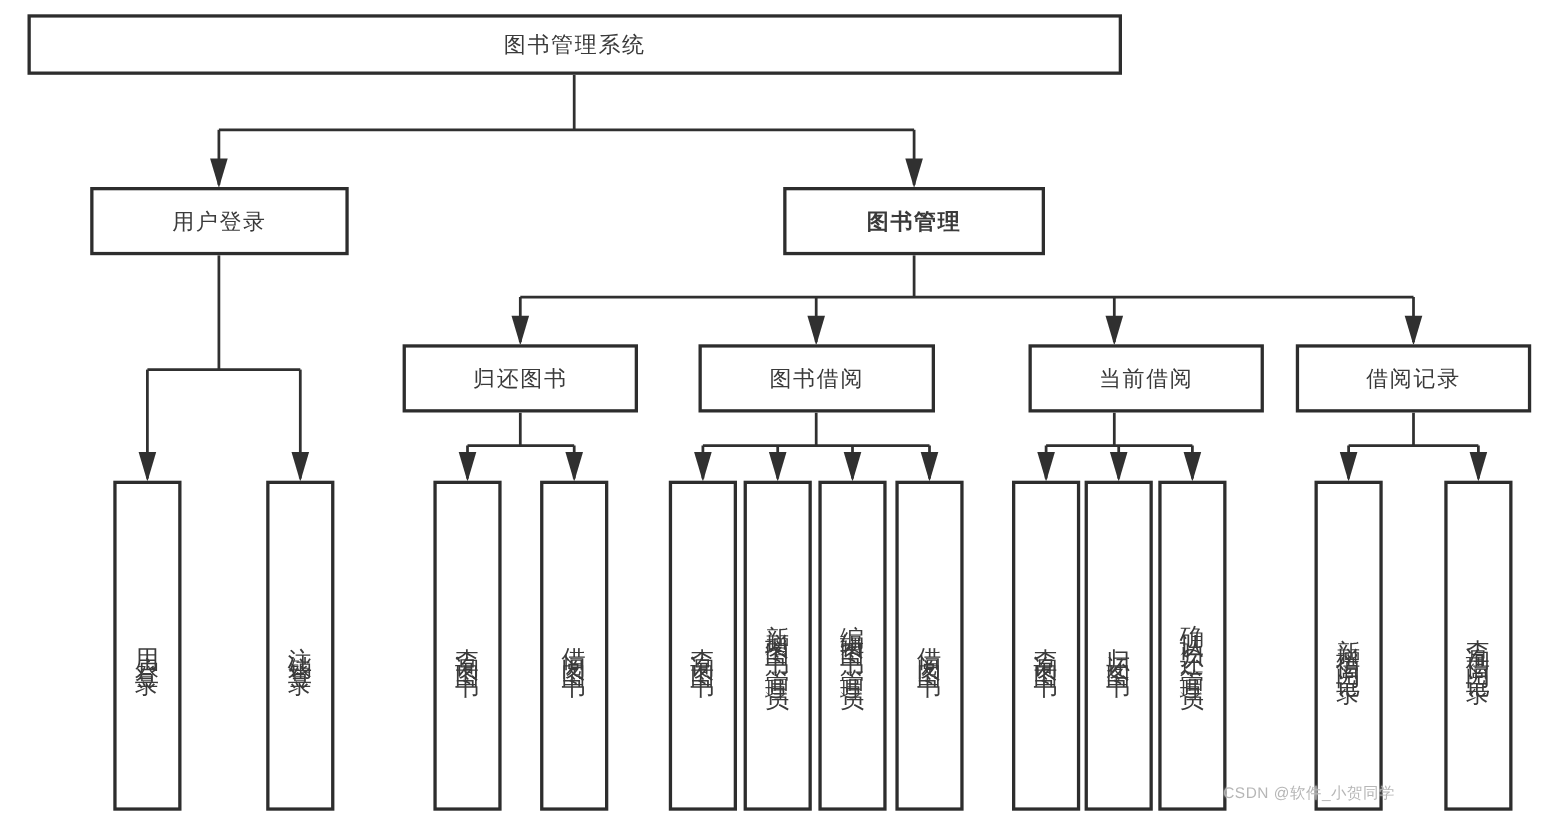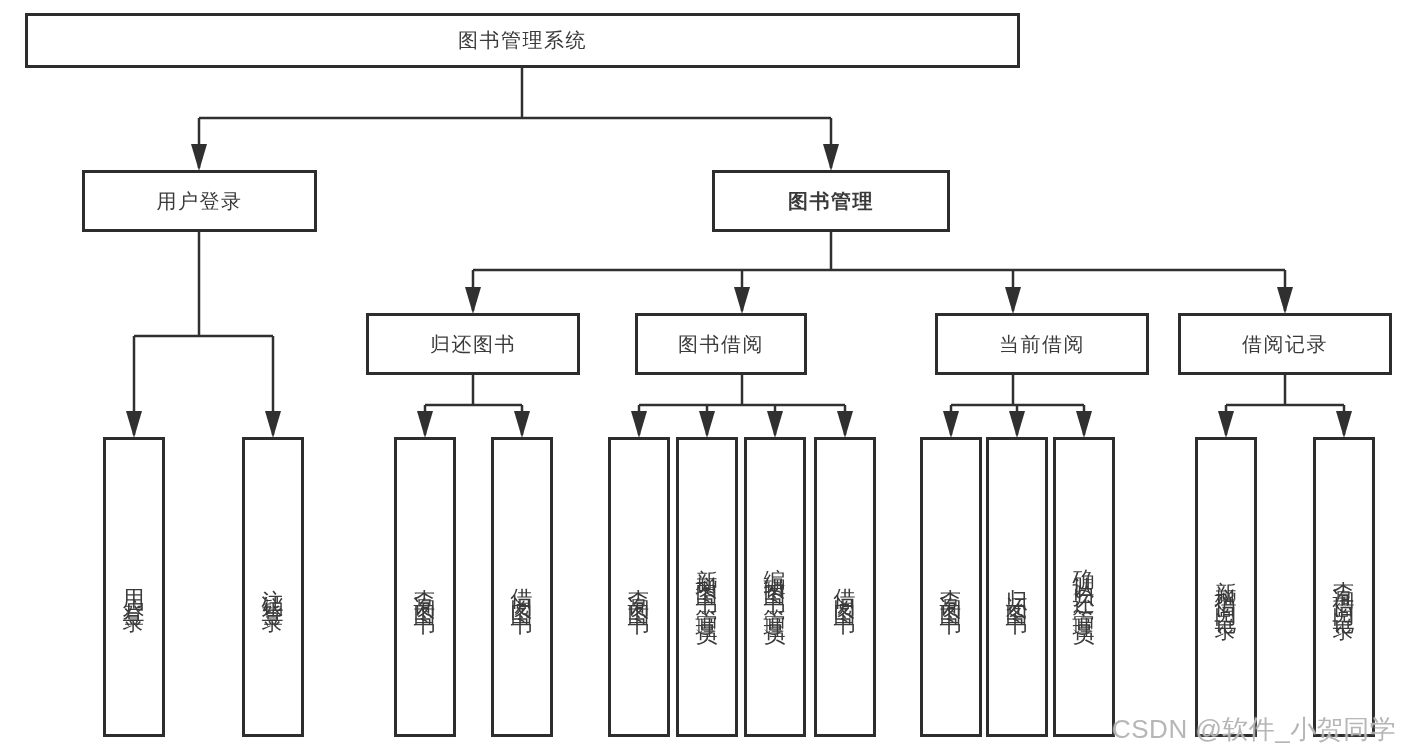--- a/index.html
+++ b/index.html
@@ -6,32 +6,32 @@
   body{font-family:"Liberation Sans","DejaVu Sans",sans-serif;background:#ffffff;}
   #stage{position:relative;width:1405px;height:747px;background:#ffffff;overflow:hidden;}
   #connectors{position:absolute;left:0;top:0;width:1405px;height:747px;}
   .box{position:absolute;box-sizing:border-box;border:3px solid #2d2d2d;background:#ffffff;
        display:flex;align-items:center;justify-content:center;color:#3a3a3a;}
   .hbox{height:62px;font-size:20px;letter-spacing:1.5px;}
   #root{left:25px;top:13px;width:995px;height:55px;font-size:20px;letter-spacing:1.5px;}
   #n-login{left:82px;top:170px;width:235px;}
   #n-mgmt{left:712px;top:170px;width:238px;font-weight:bold;}
   #n-recommend{left:366px;top:313px;width:214px;}
-  #n-borrow{left:635px;top:313px;width:172px;justify-content:center;}
+  #n-borrow{left:635px;top:313px;width:215px;justify-content:center;}
   #n-current{left:906px;top:313px;width:214px;margin-left:29px;}
   #n-record{left:1178px;top:313px;width:214px;}
   .leaf{top:437px;width:62px;height:300px;}
   .leaf .vtext{writing-mode:vertical-rl;text-orientation:mixed;font-size:22px;
                letter-spacing:8px;line-height:1.05;white-space:nowrap;}
   #l1{left:103px;} #l2{left:242px;}
   #l3{left:394px;} #l4{left:491px;}
   #l5{left:608px;} #l6{left:676px;} #l7{left:744px;} #l8{left:814px;}
   #l9{left:920px;} #l10{left:986px;} #l11{left:1053px;}
   #l12{left:1195px;} #l13{left:1313px;}
-  #watermark{position:absolute;left:1112px;top:712px;width:245px;font-size:26px;
+  #watermark{position:absolute;left:1112px;top:712px;width:245px;font-size:14px;
              color:rgba(178,178,178,0.95);text-shadow:0 0 2px rgba(255,255,255,0.9);
              letter-spacing:0.5px;z-index:5;white-space:nowrap;}
 </style>
 </head>
 <body>
 
 <div id="stage">
 
   <svg id="connectors" viewBox="0 0 1405 747" xmlns="http://www.w3.org/2000/svg">
     <g stroke="#303030" stroke-width="2.5" fill="none">

